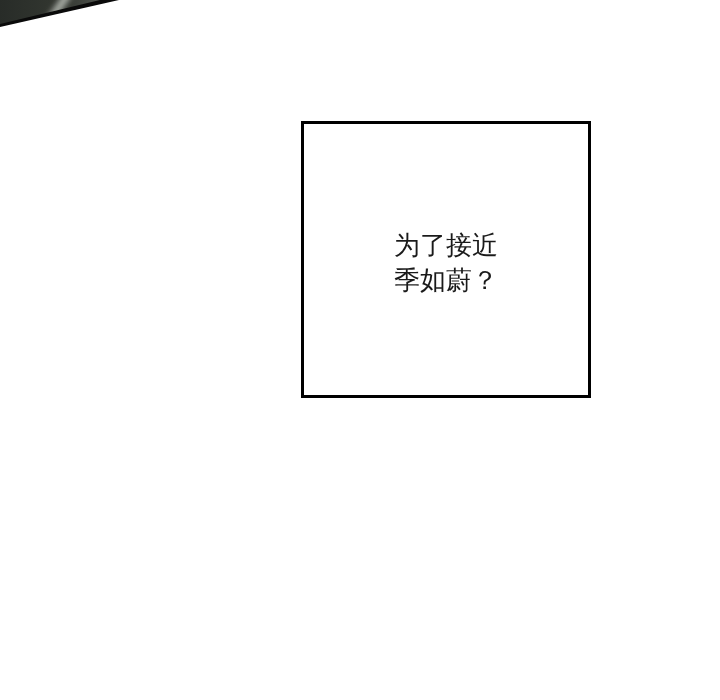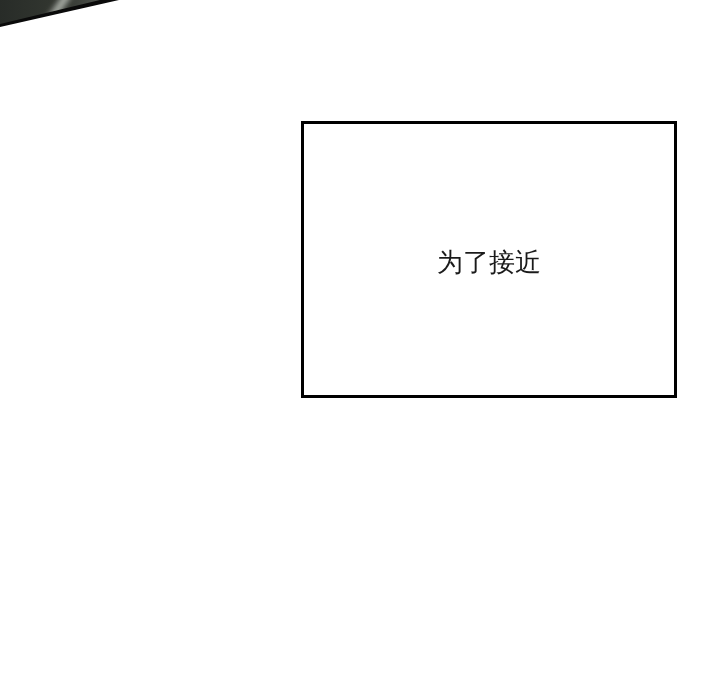--- a/index.html
+++ b/index.html
@@ -59,21 +59,21 @@
       rgba(200,205,198,0.85) 50%,
       rgba(200,205,198,0) 100%);
     filter: blur(2px);
   }
 
   
   .dialogue-panel {
     position: absolute;
     left: 301px;
     top: 121px;
-    width: 376px;
+    width: 290px;
     height: 277px;
     box-sizing: border-box;
     border: 3px solid #000000;
     background: #ffffff;
     display: flex;
     align-items: center;
     justify-content: center;
   }
   .dialogue-text {
     text-align: center;
@@ -92,16 +92,17 @@
   <div class="corner-art">
     <div class="corner-edge"></div>
     <div class="corner-fill">
       <div class="corner-streak"></div>
     </div>
   </div>
 
   <div class="dialogue-panel">
     <div class="dialogue-text">
       <div>为了接近</div>
+      <div>季如蔚？</div>
     </div>
   </div>
 
 </div>
 
 </body></html>

